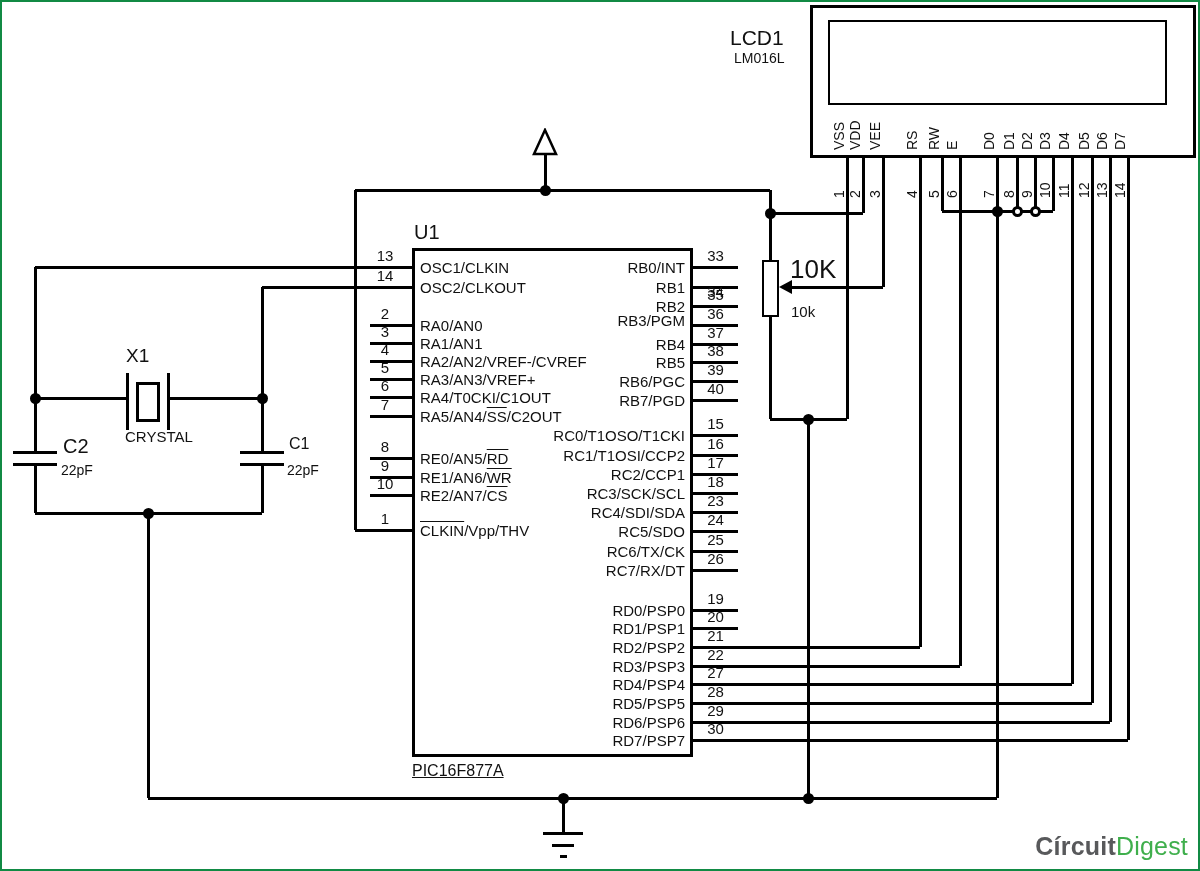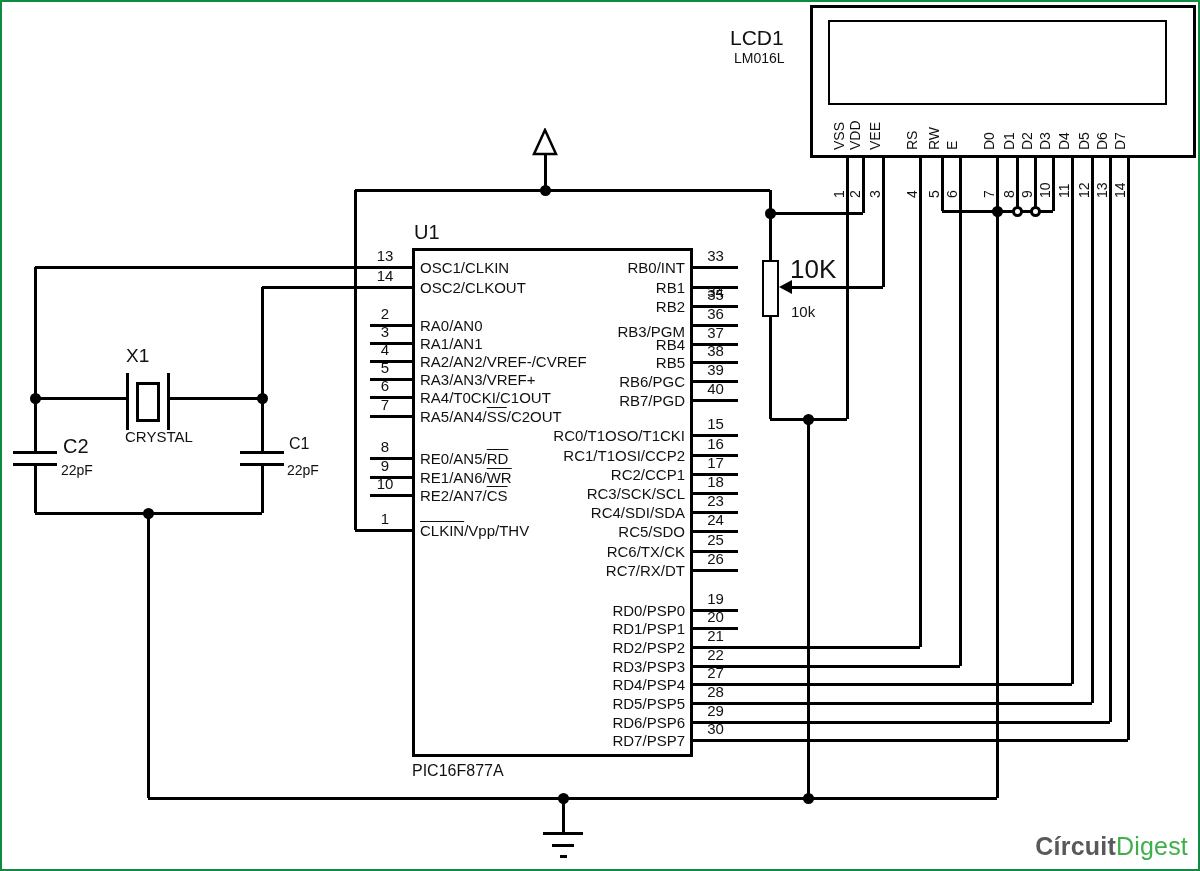--- a/index.html
+++ b/index.html
@@ -22,21 +22,21 @@
   .wiper-arrow{position:absolute;width:0;height:0;border-top:7px solid transparent;border-bottom:7px solid transparent;border-right:13px solid #000;}
   #logo{position:absolute;right:12px;bottom:10px;font-size:25px;font-weight:700;letter-spacing:0.2px;}
 </style>
 </head>
 <body>
 
 <div id="canvas">
 
   <div class="box" id="mcu-box" style="left:412px;top:248px;width:281px;height:509px;"></div>
   <div class="lbl ref" style="left:414px;top:221px;">U1</div>
-  <div class="lbl part" style="left:412px;top:762px;font-size:16px;">PIC16F877A</div>
+  <div class="lbl part" style="left:412px;top:762px;font-size:16px;text-decoration:underline;">PIC16F877A</div>
 
   <div class="box" style="left:810px;top:5px;width:386px;height:153px;"></div>
   <div class="box" style="left:828px;top:20px;width:339px;height:85px;border-width:2px;"></div>
   <div class="lbl" style="left:730px;top:26px;font-size:21px;">LCD1</div>
   <div class="lbl" style="left:734px;top:50px;font-size:14px;">LM016L</div>
 
   <div class="box" style="left:136px;top:382px;width:24px;height:40px;"></div>
   <div class="lbl" style="left:126px;top:345px;font-size:19px;">X1</div>
   <div class="lbl" style="left:125px;top:428px;font-size:15px;">CRYSTAL</div>
 
@@ -189,21 +189,21 @@
     <div class="w" style="left:693px;top:266px;width:45px;height:3px;"></div>
     <div class="pinlbl" style="right:515px;top:259px;"><span>RB0/INT</span></div>
     <div class="pinnum" style="left:693px;top:247px;width:45px;">33</div>
     <div class="w" style="left:693px;top:286px;width:45px;height:3px;"></div>
     <div class="pinlbl" style="right:515px;top:279px;"><span>RB1</span></div>
     <div class="pinnum" style="left:693px;top:267px;width:45px;margin-top:16px;">34</div>
     <div class="w" style="left:693px;top:305px;width:45px;height:3px;"></div>
     <div class="pinlbl" style="right:515px;top:298px;"><span>RB2</span></div>
     <div class="pinnum" style="left:693px;top:286px;width:45px;">35</div>
     <div class="w" style="left:693px;top:324px;width:45px;height:3px;"></div>
-    <div class="pinlbl" style="right:515px;top:323px;margin-left:8px;"><span>RB3/PGM</span></div>
+    <div class="pinlbl" style="right:515px;top:312px;margin-left:8px;"><span>RB3/PGM</span></div>
     <div class="pinnum" style="left:693px;top:305px;width:45px;">36</div>
     <div class="w" style="left:693px;top:343px;width:45px;height:3px;"></div>
     <div class="pinlbl" style="right:515px;top:336px;"><span>RB4</span></div>
     <div class="pinnum" style="left:693px;top:324px;width:45px;">37</div>
     <div class="w" style="left:693px;top:361px;width:45px;height:3px;"></div>
     <div class="pinlbl" style="right:515px;top:354px;"><span>RB5</span></div>
     <div class="pinnum" style="left:693px;top:342px;width:45px;">38</div>
     <div class="w" style="left:693px;top:380px;width:45px;height:3px;"></div>
     <div class="pinlbl" style="right:515px;top:373px;"><span>RB6/PGC</span></div>
     <div class="pinnum" style="left:693px;top:361px;width:45px;">39</div>

